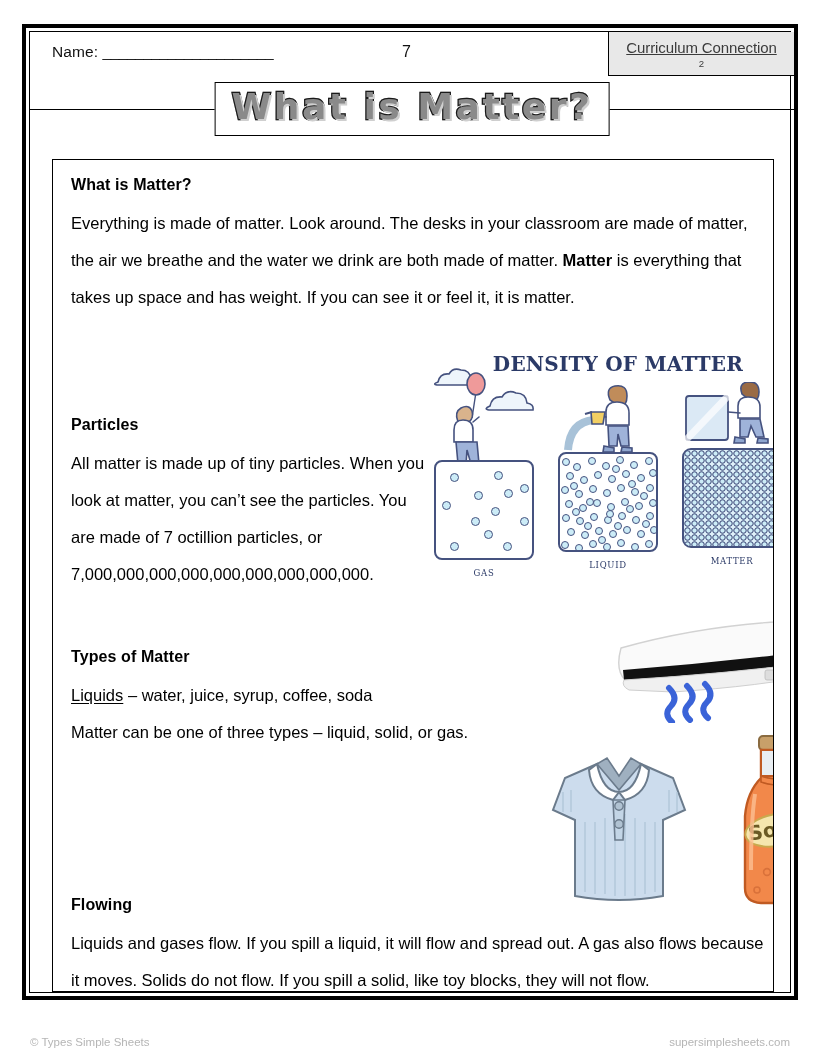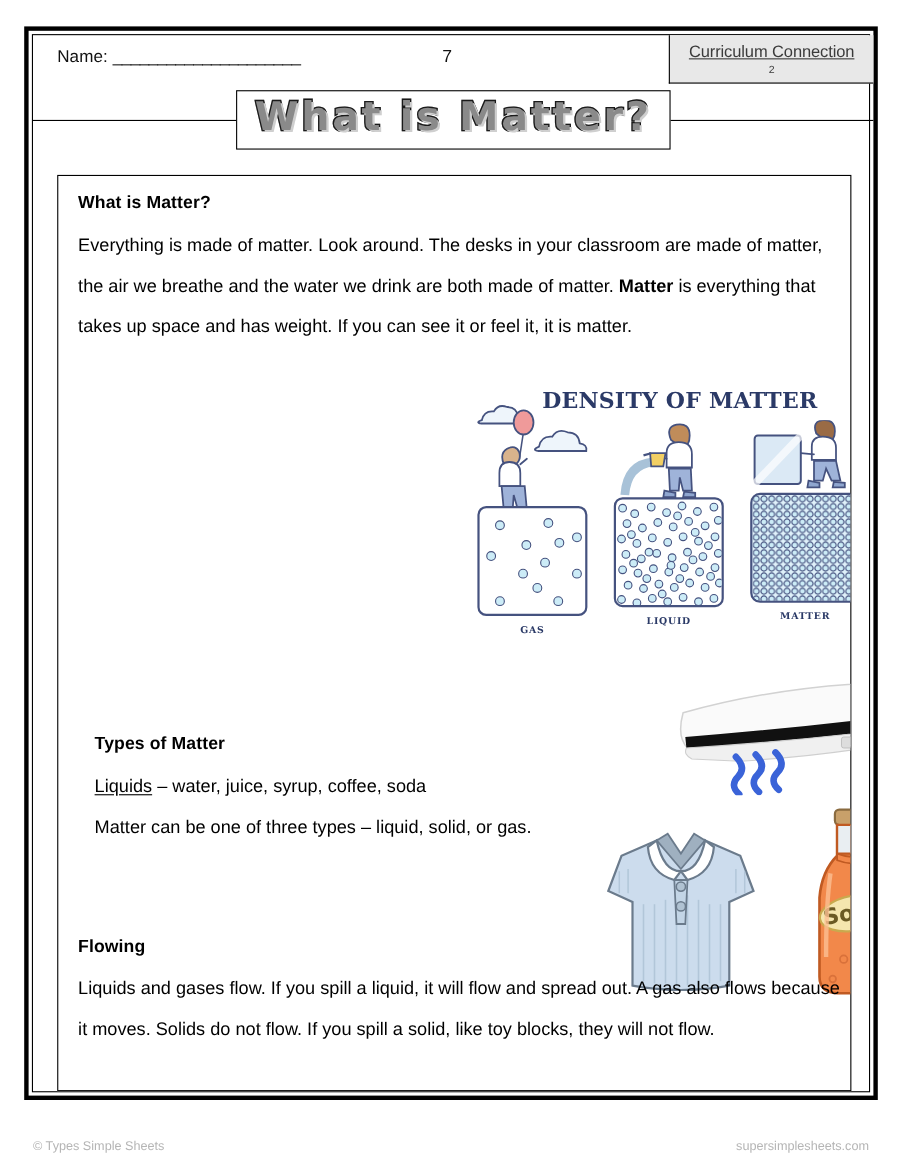--- a/index.html
+++ b/index.html
@@ -148,22 +148,22 @@
     letter-spacing: 0px;
   }
   .para b { font-weight: 700; }
   .u { text-decoration: underline; text-underline-offset: 2px; }
 
   .narrow { width: 360px; }
 
   
   .sec-intro   { position: absolute; left: 18px; top: 16px;  width: 700px; }
   .sec-part    { position: absolute; left: 18px; top: 256px; width: 370px; }
-  .sec-types   { position: absolute; left: 18px; top: 508px; width: 500px; margin-left: 15px; }
-  .sec-flow    { position: absolute; left: 18px; top: 692px; width: 700px; }
+  .sec-types   { position: absolute; left: 18px; top: 488px; width: 500px; }
+  .sec-flow    { position: absolute; left: 18px; top: 736px; width: 700px; }
 
   
   .density-fig {
     position: absolute;
     left: 375px;
     top: 192px;
     width: 340px;
     height: 225px;
   }
   .dm-title {
@@ -194,21 +194,21 @@
     overflow: hidden;
   }
   .dm-box.solidbox {
     border-radius: 9px;
     background: #dff1fa;
   }
   .dm-label {
     margin-top: 8px;
     text-align: center;
     font-family: "DejaVu Serif", serif;
-    font-weight: 700;
+    font-weight: 400;
     font-size: 8.5px;
     letter-spacing: .7px;
     color: #2b3a67;
   }
   .dot {
     position: absolute;
     width: 9px; height: 9px;
     border-radius: 50%;
     background: #ccecf7;
     border: 1.6px solid #45527f;
@@ -265,20 +265,24 @@
     </div>
   </div>
 
   <div class="content-box">
 
     <div class="sec-intro">
       <div class="sec-head">What is Matter?</div>
       <div class="para"><span>Everything is made of matter. Look around. The desks in your classroom are made of matter, the air we breathe and the water we drink are both made of matter. </span><b>Matter</b><span> is everything that takes up space and has weight. If you can see it or feel it, it is matter.</span></div>
     </div>
 
+    <div class="sec-part">
+      <div class="sec-head">Particles</div>
+      <div class="para narrow">All matter is made up of tiny particles. When you look at matter, you can’t see the particles. You are made of 7 octillion particles, or 7,000,000,000,000,000,000,000,000,000.</div>
+    </div>
 
     <div class="density-fig">
       <div class="dm-title">DENSITY OF MATTER</div>
 
       <svg width="120" height="115" viewBox="0 0 120 115" style="position:absolute;left:0px;top:8px;">
         <g fill="#eef5fb" stroke="#45527f" stroke-width="1.6">
           <path d="M10 22 q2-9 11-8 q4-7 12-4 q9 0 10 9 q6 1 5 6 l-39 0 q-5-1 1-3z"></path>
           <path d="M62 46 q2-10 12-9 q5-8 14-4 q10 0 11 10 q7 1 6 7 l-44 0 q-6-1 1-4z"></path>
         </g>
         <line x1="48" y1="32" x2="44" y2="58" stroke="#45527f" stroke-width="1.4"></line>

